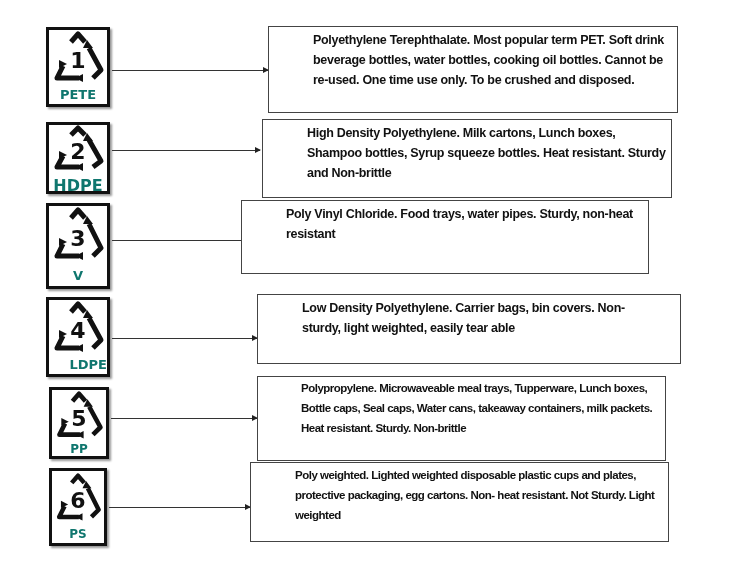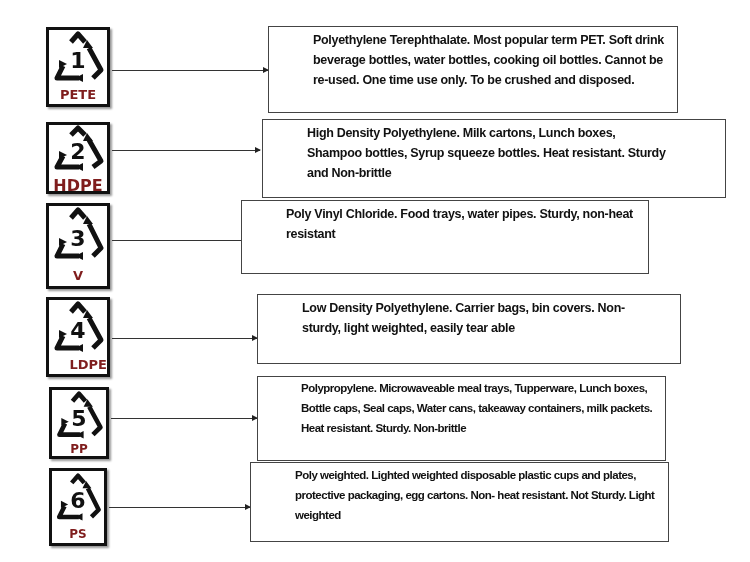--- a/index.html
+++ b/index.html
@@ -1,19 +1,19 @@
 <!DOCTYPE html>
 <html><head>
 <meta charset="utf-8">
 <style>
   html,body{margin:0;padding:0;background:#fff;}
   body{width:750px;height:562px;position:relative;overflow:hidden;font-family:"Liberation Sans",sans-serif;}
   .icon{position:absolute;border:3px solid #111;background:#fff;box-shadow:2px 2px 2px #999;box-sizing:border-box;}
   .icon svg{position:absolute;left:0;top:0;}
-  .code{position:absolute;left:0;right:0;text-align:center;font-family:"DejaVu Sans",sans-serif;font-weight:bold;color:#7f1d1d;}
+  .code{position:absolute;left:0;right:0;text-align:center;font-family:"DejaVu Sans",sans-serif;font-weight:bold;color:#0f766e;}
   .num{position:absolute;left:0;right:0;text-align:center;font-family:"DejaVu Sans",sans-serif;font-weight:bold;color:#111;font-size:22px;}
   .box{position:absolute;border:1.5px solid #444;background:#fff;box-sizing:border-box;}
   .box .txt{position:absolute;font-family:"Liberation Sans",sans-serif;font-weight:bold;color:#111;font-size:12.5px;line-height:20px;letter-spacing:-0.3px;}
   .arrow{position:absolute;height:1px;background:#333;}
   .arrow::after{content:"";position:absolute;right:-1px;top:-3px;border-left:6px solid #222;border-top:3.5px solid transparent;border-bottom:3.5px solid transparent;}
 </style>
 </head>
 <body>
 
 <div class="icon" style="left:46px;top:27px;width:64px;height:80px;">
@@ -47,21 +47,21 @@
     <g fill="#111">
         <polygon points="38,8 44,16 34,16"></polygon>
         <polygon points="34,38 34,46 26,42"></polygon>
         <polygon points="10,26 18,30 10,34"></polygon>
       </g>
   </svg>
   <div class="num" style="top:14px;">2</div>
   <div class="code" style="top:51px;font-size:16px;">HDPE</div>
 </div>
 <div class="arrow" style="left:112px;top:150px;width:148px;"></div>
-<div class="box" style="left:262px;top:119px;width:464px;height:79px;">
+<div class="box" style="left:262px;top:119px;width:410px;height:79px;">
   <div class="txt" style="left:44px;top:3px;width:360px;">High Density Polyethylene. Milk cartons, Lunch boxes, Shampoo bottles, Syrup squeeze bottles. Heat resistant. Sturdy and Non-brittle</div>
 </div>
 
 <div class="icon" style="left:46px;top:203px;width:64px;height:86px;">
   <svg width="58" height="62" viewBox="0 0 58 62">
     <g fill="none" stroke="#111" stroke-width="5" stroke-linejoin="round">
       <path d="M22 12 L29 4 L36 12"></path>
       <path d="M40 18 L52 42 L44 50"></path>
       <path d="M30 50 L8 50 L14 38"></path>
     </g>

